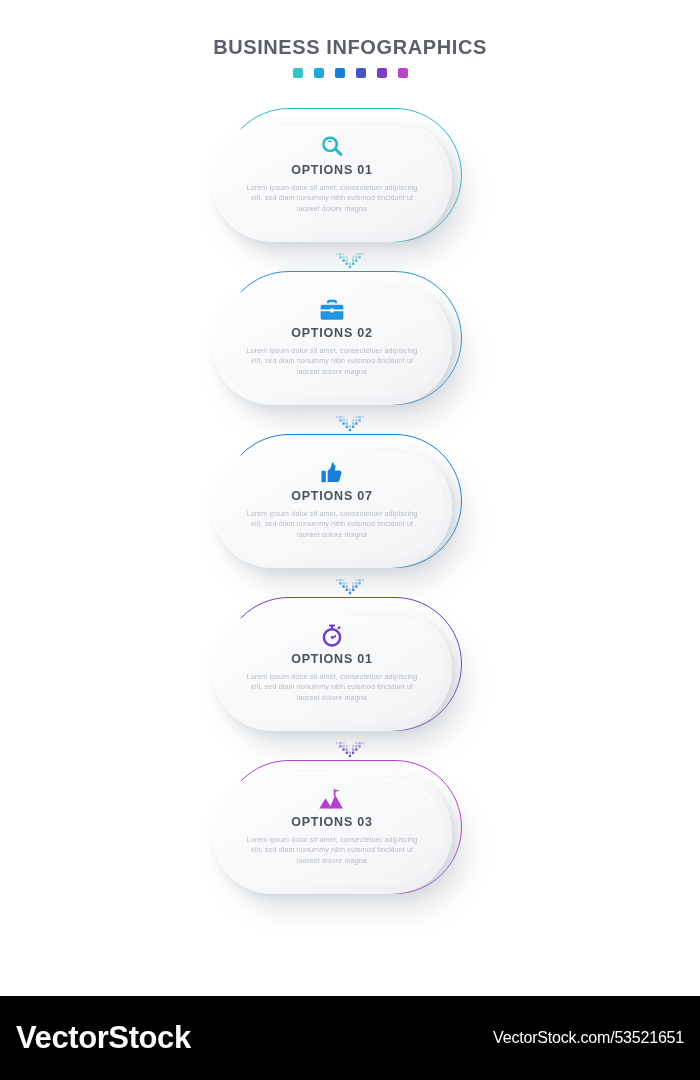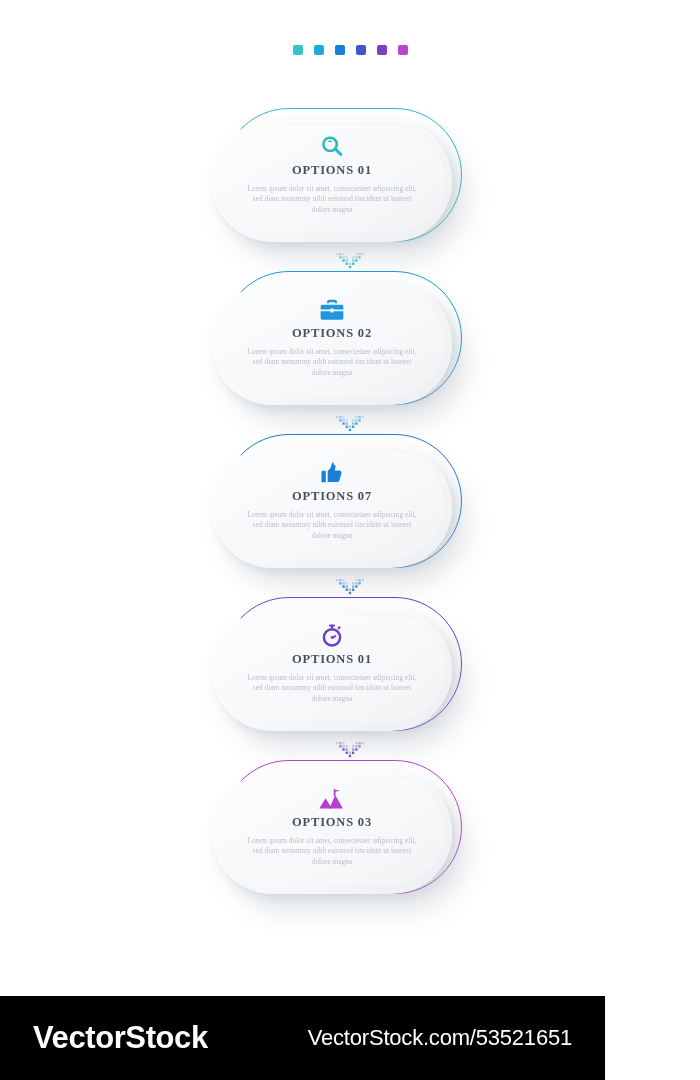--- a/index.html
+++ b/index.html
@@ -86,21 +86,20 @@
     box-shadow:
       14px 16px 26px rgba(150,158,170,0.30),
       3px 4px 8px rgba(150,158,170,0.18),
       inset 1px 1px 2px rgba(255,255,255,0.95);
     z-index:3;
     display:flex;
     flex-direction:column;
     align-items:center;
     justify-content:flex-start;
     padding-top:14px;
-    font-family:Liberation Serif, serif;
   }
 
   
   .pill-face {
     position:absolute;
     left:8px;
     top:7px;
     right:8px;
     bottom:9px;
     border-radius:55px;
@@ -146,48 +145,49 @@
     align-items:center;
     z-index:2;
   }
   .chev { display:block; }
 
   
   .footer {
     position:absolute;
     left:0;
     bottom:0;
-    width:605px;
+    width:700px;
     height:84px;
     background:#000000;
     display:flex;
     align-items:center;
     justify-content:space-between;
-    padding:0 33px;
+    padding:0 16px;
   }
   .footer-logo {
     color:#ffffff;
     font-size:31px;
     font-weight:bold;
     letter-spacing:-0.4px;
     font-family:"Liberation Sans", sans-serif;
   }
   .footer-url {
     color:#ffffff;
-    font-size:22px;
+    font-size:16px;
     letter-spacing:-0.2px;
     font-family:"Liberation Sans", sans-serif;
   }
 </style>
 </head>
 <body>
 
 <div id="stage">
 
   <div class="header">
+    <div class="header-title">BUSINESS INFOGRAPHICS</div>
     <div class="dot-row" id="dot-row">
         <div class="dot" style="background: rgb(53, 194, 200);"></div>
         <div class="dot" style="background: rgb(30, 168, 220);"></div>
         <div class="dot" style="background: rgb(23, 128, 212);"></div>
         <div class="dot" style="background: rgb(68, 85, 196);"></div>
         <div class="dot" style="background: rgb(123, 63, 196);"></div>
         <div class="dot" style="background: rgb(185, 68, 206);"></div>
       </div>
   </div>
 

